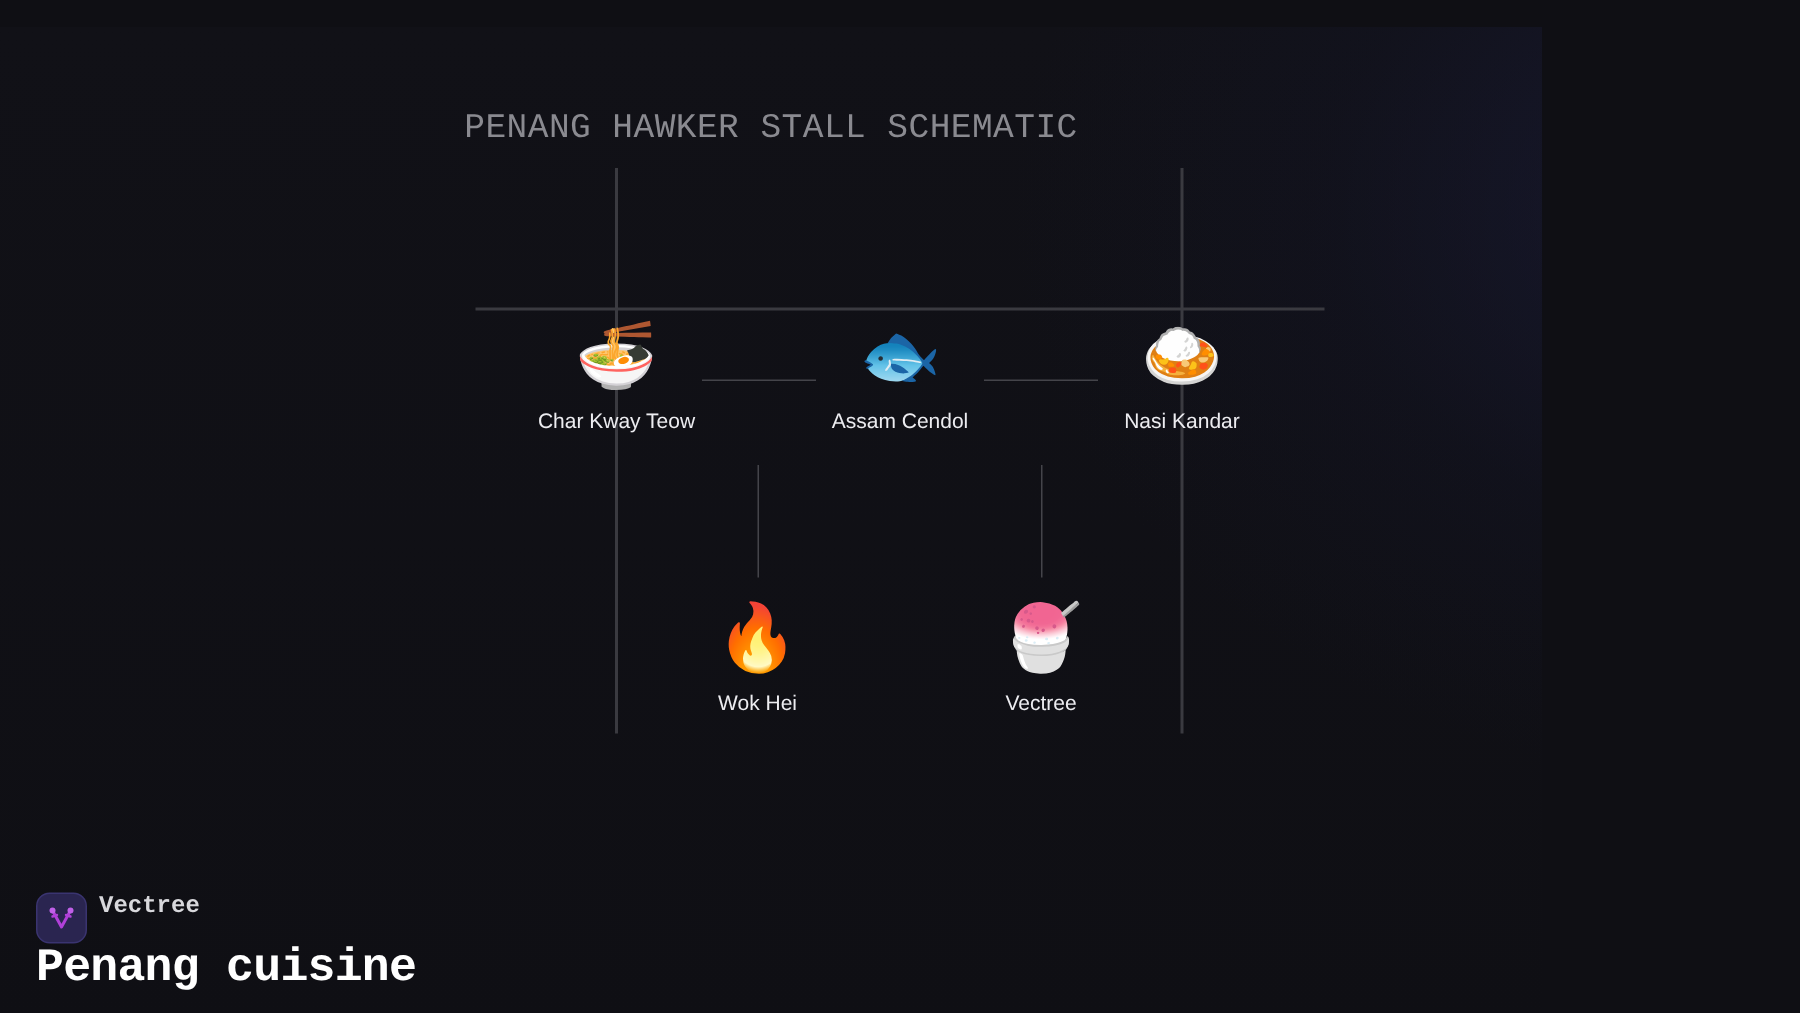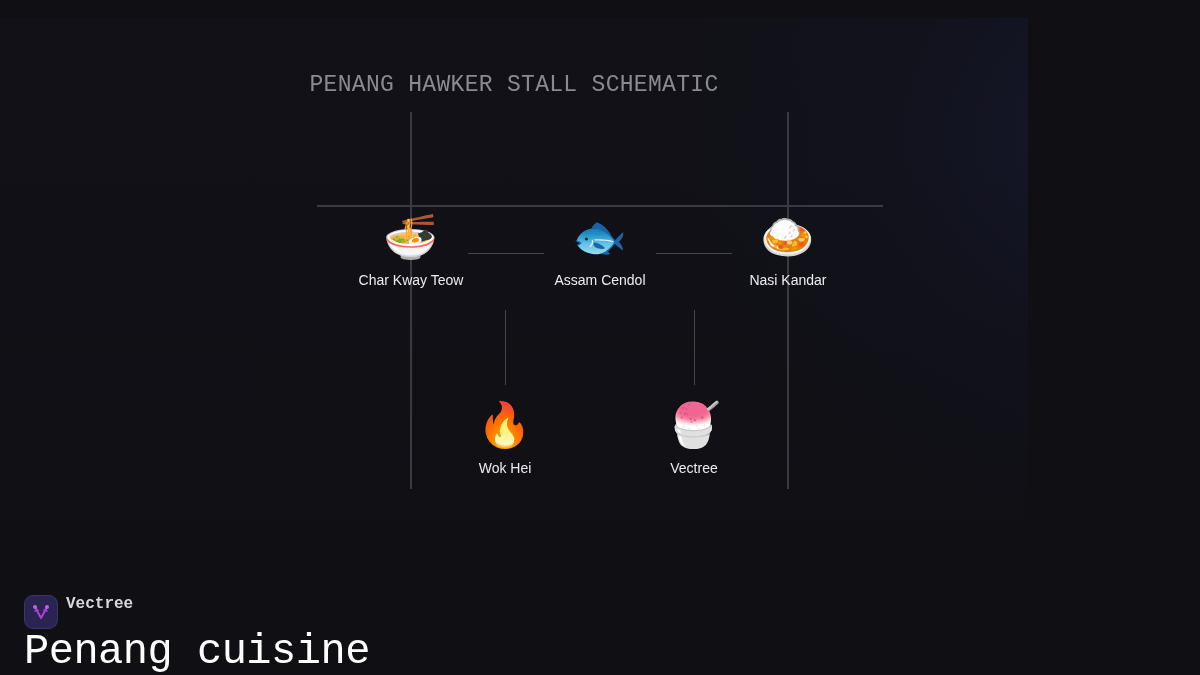--- a/index.html
+++ b/index.html
@@ -66,22 +66,22 @@
       margin-left: 8px;
       font-family: "Liberation Mono", "DejaVu Sans Mono", monospace;
       font-weight: bold;
       font-size: 16px;
       color: #d8d8dc;
     }
     .page-heading {
       position: absolute;
       left: 24px; top: 610px;
       font-family: "Liberation Mono", "DejaVu Sans Mono", monospace;
-      font-weight: normal;
-      font-size: 42px;
+      font-weight: bold;
+      font-size: 31px;
       color: #ffffff;
       letter-spacing: -0.5px;
     }
     .url {
       position: absolute;
       right: 24px; top: 624px;
       font-family: "Liberation Mono", "DejaVu Sans Mono", monospace;
       font-size: 14.5px;
       color: #6e6e74;
     }

